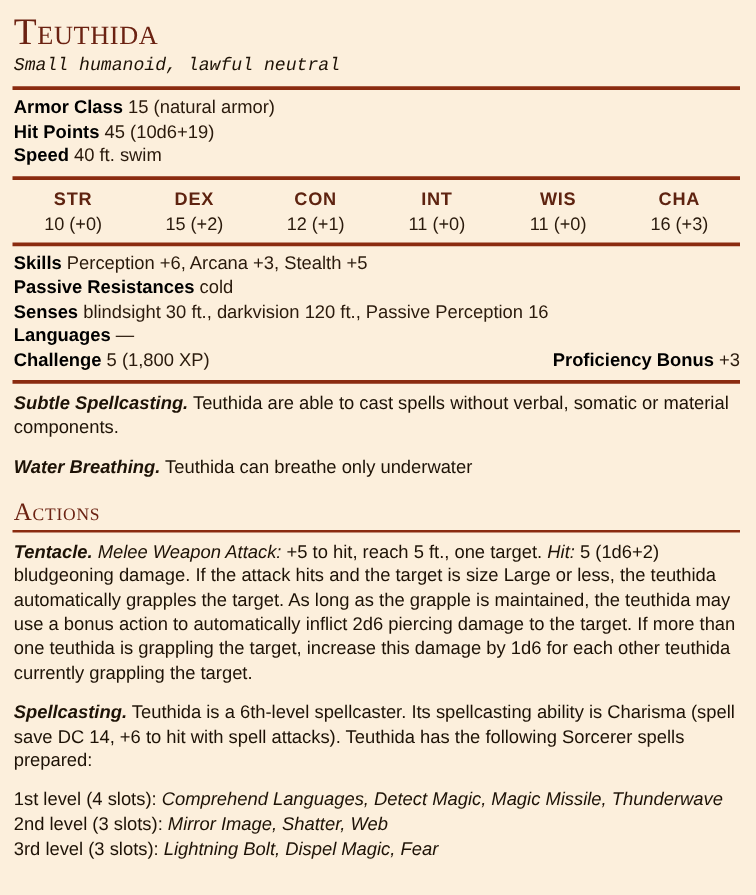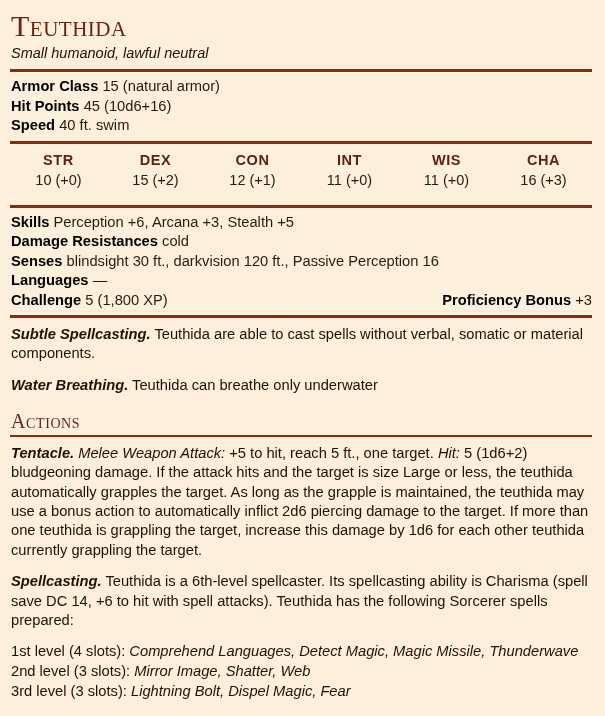--- a/index.html
+++ b/index.html
@@ -28,21 +28,21 @@
     font-family: "Liberation Serif", serif;
     color: #6b2212;
     font-size: 30px;
     line-height: 34px;
     font-variant: small-caps;
     letter-spacing: 0.5px;
     margin: 0 0 1px 1px;
     font-weight: normal;
   }
   .creature-meta {
-    font-family: Liberation Sans, sans-serif;
+    font-family: Liberation Mono, monospace;
     font-style: italic;
     font-size: 14.5px;
     line-height: 19px;
     color: #1d1206;
     margin: 0 0 6px 1px;
   }
 
   
   .rule {
     height: 3px;
@@ -75,21 +75,21 @@
     justify-content: space-between;
     align-items: flex-end;
   }
   .attr-line.split .right {
     text-align: right;
   }
 
   
   .abilities {
     display: flex;
-    padding: 6px 0 14px 0;
+    padding: 6px 0 3px 0;
     text-align: center;
     justify-content: space-between;
   }
   .ability {
     flex: 1 1 0;
   }
   .ability-name {
     font-size: 14.5px;
     font-weight: bold;
     color: #5e2310;
@@ -164,21 +164,21 @@
 
   <div class="rule"></div>
 
   <div class="attr-block">
     <div class="attr-line">
       <b>Armor Class</b>
       <span class="val">15 (natural armor)</span>
     </div>
     <div class="attr-line">
       <b>Hit Points</b>
-      <span class="val">45 (10d6+16)</span>
+      <span class="val">45 (10d6+19)</span>
     </div>
     <div class="attr-line">
       <b>Speed</b>
       <span class="val">40 ft. swim</span>
     </div>
   </div>
 
   <div class="rule"></div>
 
   <div class="abilities">
@@ -209,21 +209,21 @@
   </div>
 
   <div class="rule"></div>
 
   <div class="attr-block">
     <div class="attr-line">
       <b>Skills</b>
       <span class="val">Perception +6, Arcana +3, Stealth +5</span>
     </div>
     <div class="attr-line">
-      <b>Damage Resistances</b>
+      <b>Passive Resistances</b>
       <span class="val">cold</span>
     </div>
     <div class="attr-line">
       <b>Senses</b>
       <span class="val">blindsight 30 ft., darkvision 120 ft., Passive Perception 16</span>
     </div>
     <div class="attr-line">
       <b>Languages</b>
       <span class="val">—</span>
     </div>

